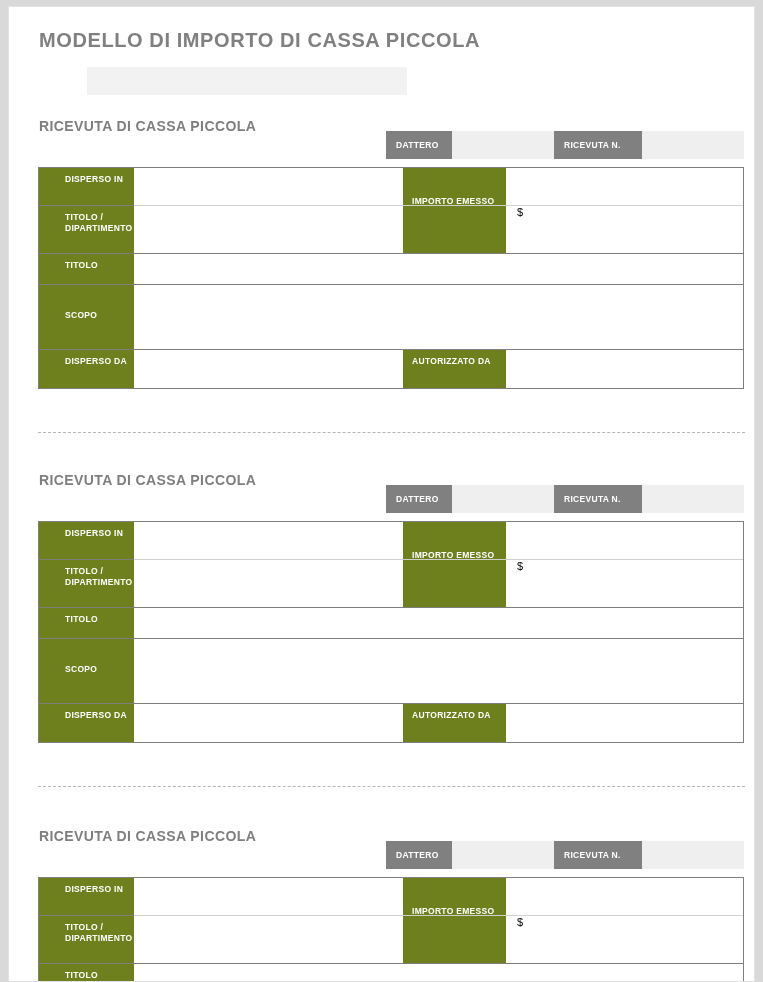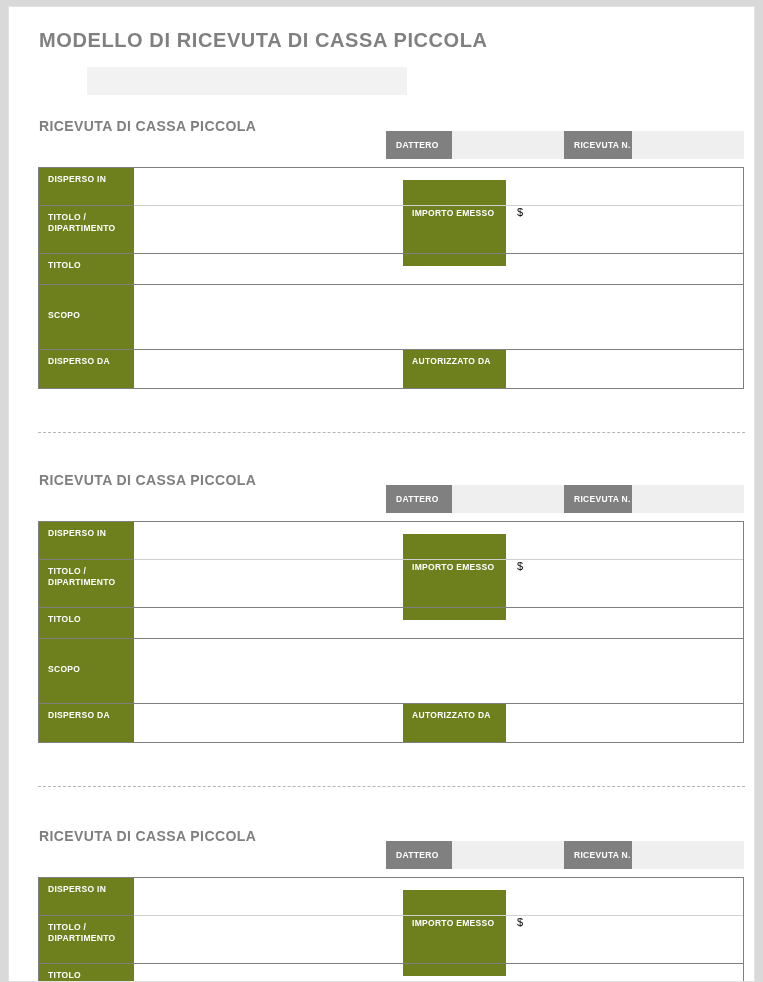--- a/index.html
+++ b/index.html
@@ -77,51 +77,51 @@
     letter-spacing: 0.3px;
     display: flex;
     align-items: center;
     padding-left: 10px;
   }
   .meta-value {
     background: #efefef;
     flex: 1 1 auto;
   }
   .meta-label.date { width: 66px; }
-  .meta-label.num  { width: 68px; }
+  .meta-label.num  { width: 88px; }
 
   
   .tbl {
     position: absolute;
     left: 29px;
     width: 706px;
     border: 1px solid #7f7f7f;
     background: #ffffff;
   }
   .row { display: flex; position: relative; }
   .hr-line { border-bottom: 1px solid #7f7f7f; }
   .lbl {
     width: 95px;
     background: #6e7f1e;
     color: #ffffff;
     font-size: 8.5px;
     font-weight: bold;
     letter-spacing: 0.3px;
-    padding: 6px 0 0 9px;
+    padding: 6px 0 0 26px;
     line-height: 11px;
     flex: 0 0 95px;
   }
   .fill { flex: 1 1 auto; }
   .inner-sep { border-bottom: 1px solid #d0d0d0; }
 
   
   .amount-box {
     position: absolute;
     left: 364px;
-    top: 12px;
+    top: 0;
     width: 103px;
     height: 86px;
     background: #6e7f1e;
     color: #ffffff;
     font-size: 8.5px;
     font-weight: bold;
     letter-spacing: 0.3px;
     padding: 28px 0 0 9px;
     line-height: 11px;
   }
@@ -151,21 +151,21 @@
     width: 707px;
     border-top: 1px dashed #b5b5b5;
   }
 </style>
 </head>
 <body>
 
 <div class="page">
   <div class="sheet">
 
-    <div class="doc-title">MODELLO DI RICEVUTA DI CASSA PICCOLA</div>
+    <div class="doc-title">MODELLO DI IMPORTO DI CASSA PICCOLA</div>
     <div class="logo-placeholder"></div>
 
     <div class="receipt" style="top:108px;">
       <div class="receipt-head">
         <div class="receipt-title">RICEVUTA DI CASSA PICCOLA</div>
         <div class="meta">
           <div class="meta-label date">DATTERO</div>
           <div class="meta-value"></div>
           <div class="meta-label num">RICEVUTA N.</div>
           <div class="meta-value"></div>

